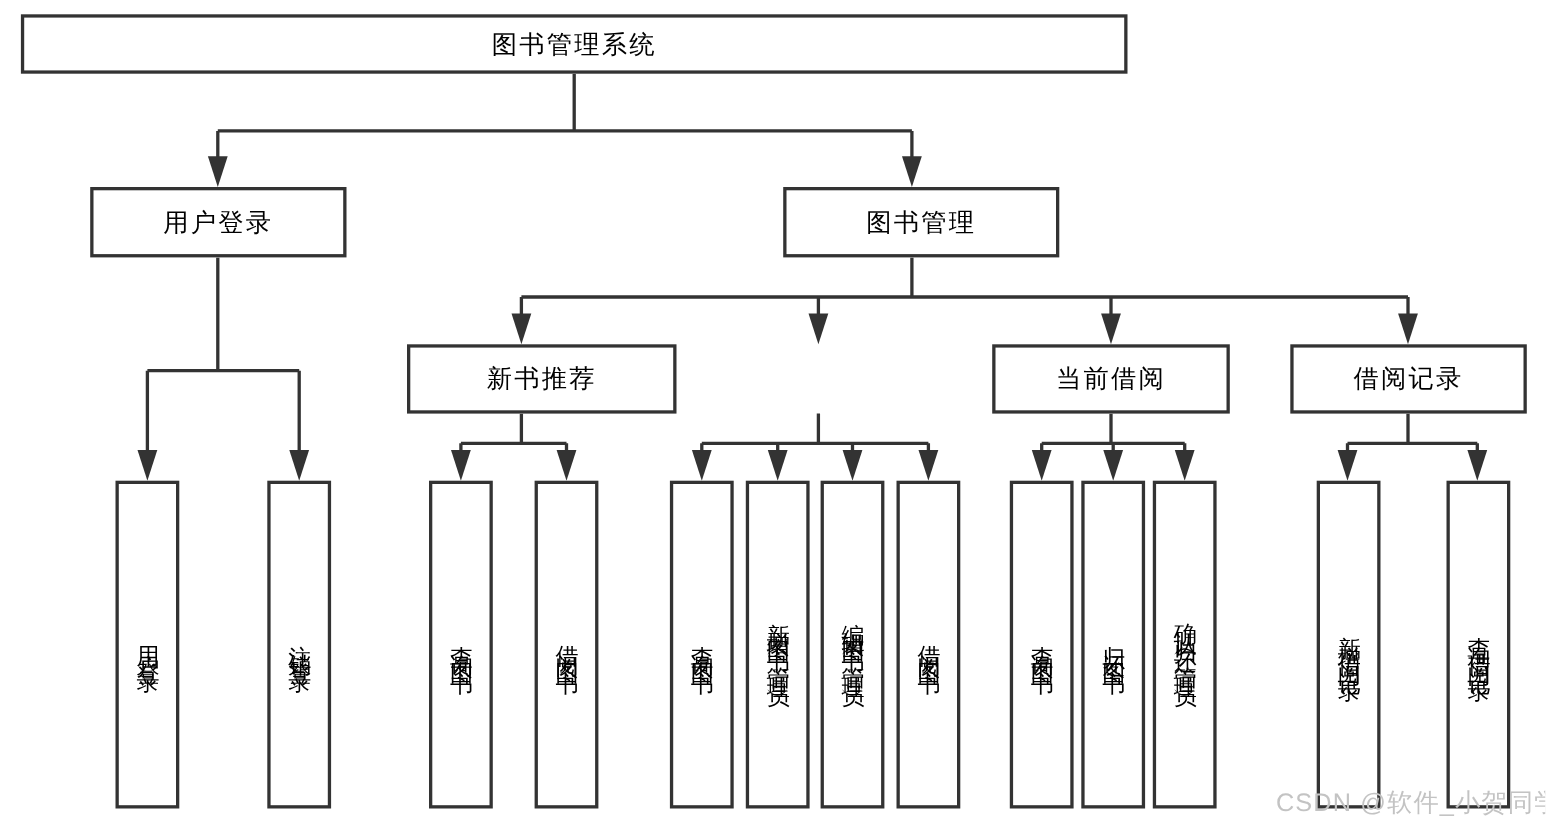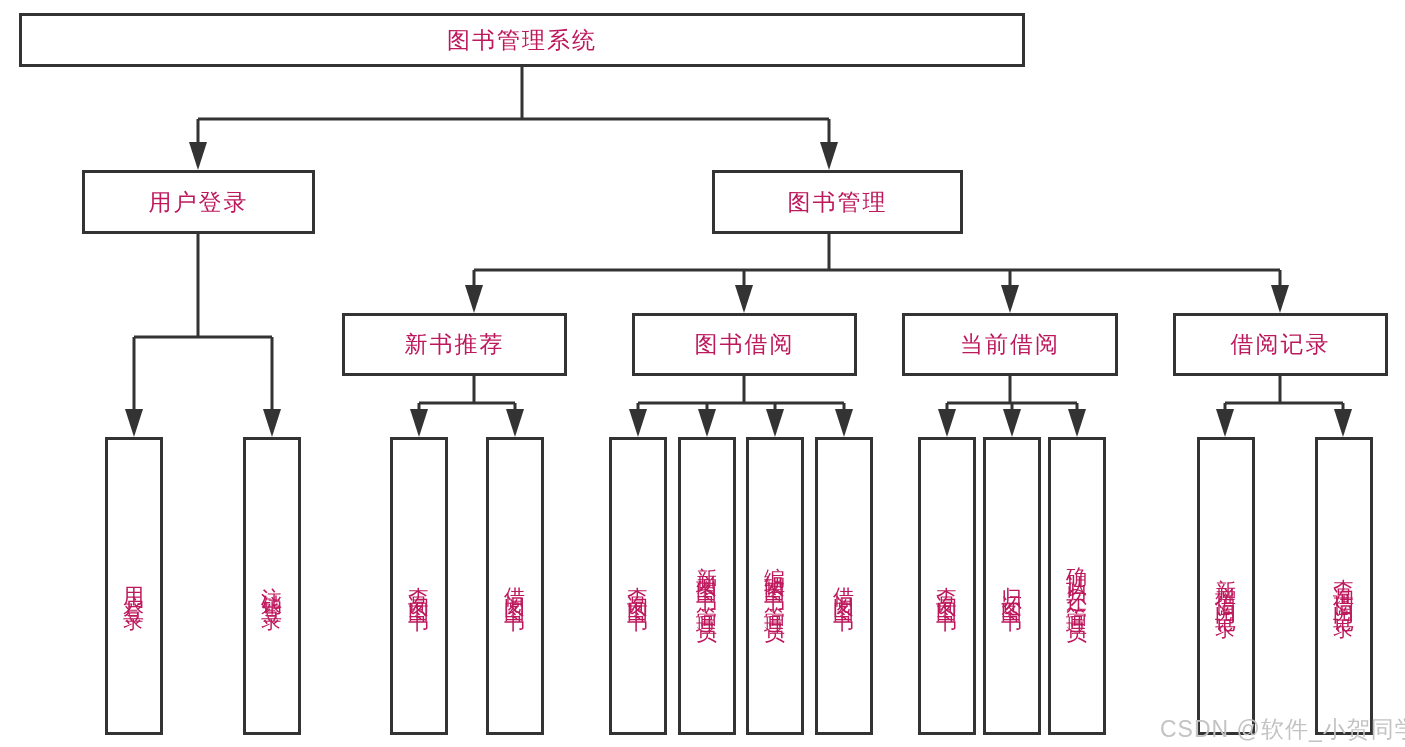--- a/index.html
+++ b/index.html
@@ -20,21 +20,21 @@
     left: 0; top: 0;
     width: 1405px;
     height: 747px;
     z-index: 1;
   }
   .box {
     position: absolute;
     box-sizing: border-box;
     background: #ffffff;
     border: 3px solid #333333;
-    color: #be185d;
+    color: #000000;
     display: flex;
     align-items: center;
     justify-content: center;
     z-index: 2;
   }
   .h-box {
     font-size: 23px;
     letter-spacing: 2px;
     white-space: nowrap;
   }
@@ -103,22 +103,21 @@
     <use href="#ah" transform="translate(1077,437)"></use>
     <use href="#ah" transform="translate(1225,437)"></use>
     <use href="#ah" transform="translate(1343,437)"></use>
   </svg>
 
   <div class="box h-box root-box">图书管理系统</div>
 
   <div class="box h-box l2-box" style="left:82px; width:233px;">用户登录</div>
   <div class="box h-box l2-box" style="left:712px; width:251px;">图书管理</div>
 
-  <div class="box h-box l3-box" style="left:342px; width:225px;">新书推荐</div>
-  <div class="box h-box l3-box" style="left:632px; width:225px;">图书借阅</div>
+  <div class="box h-box l3-box" style="left:370px; width:245px;">新书推荐</div>
   <div class="box h-box l3-box" style="left:902px; width:216px;">当前借阅</div>
   <div class="box h-box l3-box" style="left:1173px; width:215px;">借阅记录</div>
 
   <div class="box v-box" style="left:105px;">
     <span class="v-label">用户登录</span>
   </div>
   <div class="box v-box" style="left:243px;">
     <span class="v-label">注销登录</span>
   </div>
 

